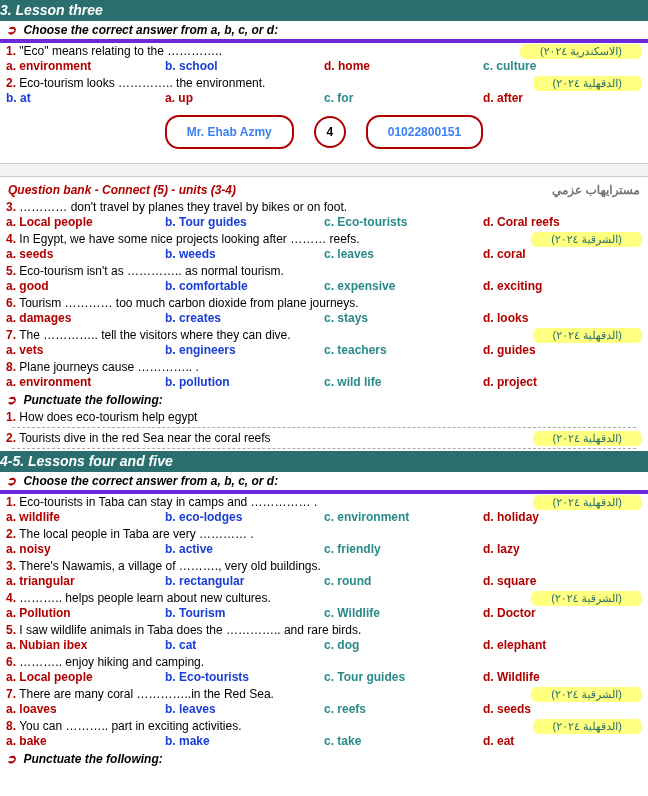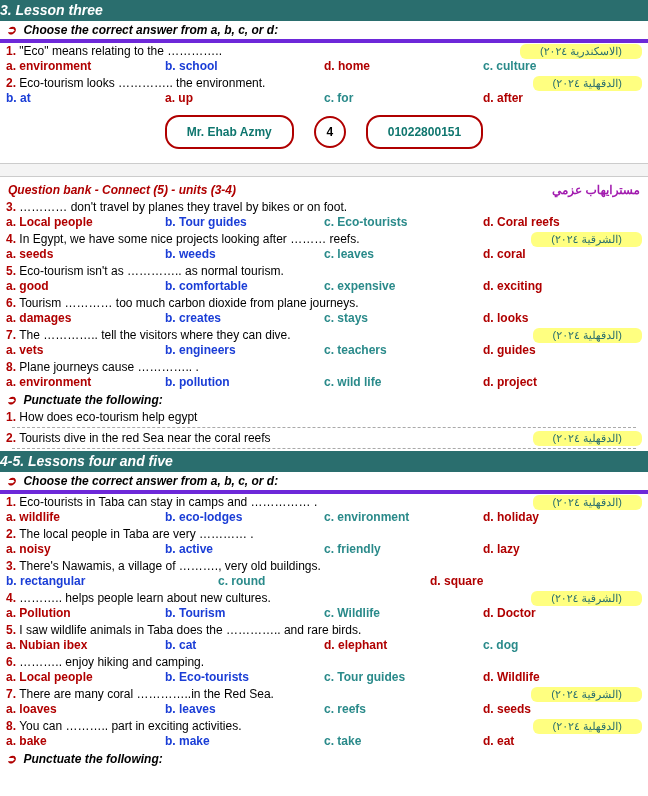--- a/index.html
+++ b/index.html
@@ -66,21 +66,21 @@
     display: flex;
     align-items: center;
     justify-content: center;
     gap: 20px;
     padding: 8px 10px 14px 10px;
   }
   .pill {
     border: 2px solid #b00000;
     border-radius: 14px;
     padding: 8px 20px;
-    color: #0f766e;
+    color: #3b82f6;
     font-weight: bold;
   }
   .circle {
     border: 2px solid #b00000;
     border-radius: 50%;
     width: 28px;
     height: 28px;
     display: flex;
     align-items: center;
     justify-content: center;
@@ -92,21 +92,21 @@
     padding: 6px 8px 2px 8px;
     text-align: right;
   }
   .qb-text {
     color: #b00000;
     font-weight: bold;
     text-shadow: 0 0 1px #fff;
     font-style: italic;
   }
   .ar-name {
-    color: #a21caf;
+    color: #737373;
     font-weight: bold;
     direction: rtl;
   }
   .sep {
     height: 12px;
     background: #f4f4f4;
     border-top: 1px solid #ccc;
     border-bottom: 1px solid #ccc;
   }
   hr.dash {
@@ -257,41 +257,42 @@
       <div class="opts">
         <div class="opt"><span class="opt-a">a. noisy</span></div>
         <div class="opt"><span class="opt-b">b. active</span></div>
         <div class="opt"><span class="opt-c">c. friendly</span></div>
         <div class="opt"><span class="opt-d">d. lazy</span></div>
       </div>
     </div>
     <div>
       <div class="q-line"><span class="qnum">3.</span> <span>There's Nawamis, a village of ………., very old buildings.</span></div>
       <div class="opts">
+        <div class="opt"><span class="opt-a">a. triangular</span></div>
         <div class="opt"><span class="opt-b">b. rectangular</span></div>
         <div class="opt"><span class="opt-c">c. round</span></div>
         <div class="opt"><span class="opt-d">d. square</span></div>
       </div>
     </div>
     <div>
       <div class="q-line"><span class="tag">(الشرقية ٢٠٢٤)</span><span class="qnum">4.</span> <span>……….. helps people learn about new cultures.</span></div>
       <div class="opts">
         <div class="opt"><span class="opt-a">a. Pollution</span></div>
         <div class="opt"><span class="opt-b">b. Tourism</span></div>
         <div class="opt"><span class="opt-c">c. Wildlife</span></div>
         <div class="opt"><span class="opt-d">d. Doctor</span></div>
       </div>
     </div>
     <div>
       <div class="q-line"><span class="qnum">5.</span> <span>I saw wildlife animals in Taba does the ………….. and rare birds.</span></div>
       <div class="opts">
         <div class="opt"><span class="opt-a">a. Nubian ibex</span></div>
         <div class="opt"><span class="opt-b">b. cat</span></div>
+        <div class="opt"><span class="opt-c">c. dog</span></div>
         <div class="opt"><span class="opt-d">d. elephant</span></div>
-        <div class="opt"><span class="opt-c">c. dog</span></div>
       </div>
     </div>
     <div>
       <div class="q-line"><span class="qnum">6.</span> <span>……….. enjoy hiking and camping.</span></div>
       <div class="opts">
         <div class="opt"><span class="opt-a">a. Local people</span></div>
         <div class="opt"><span class="opt-b">b. Eco-tourists</span></div>
         <div class="opt"><span class="opt-c">c. Tour guides</span></div>
         <div class="opt"><span class="opt-d">d. Wildlife</span></div>
       </div>

